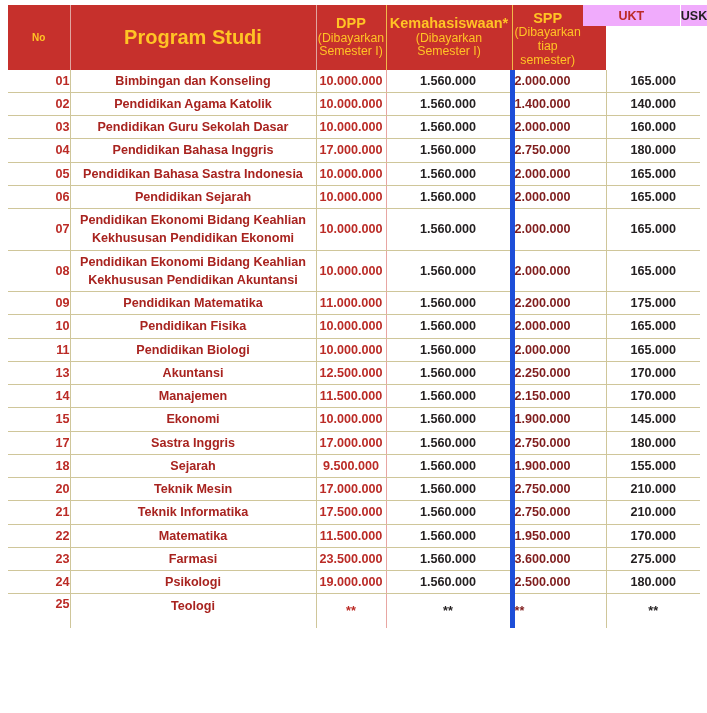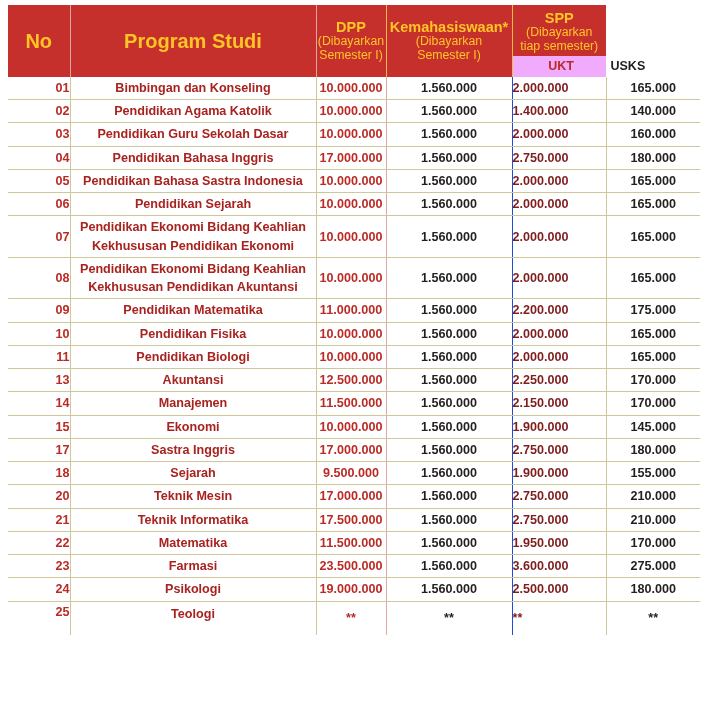--- a/index.html
+++ b/index.html
@@ -43,29 +43,29 @@
     font-weight: bold;
     display: block;
   }
   .hdr-sub {
     font-size: 12.3px;
     font-weight: normal;
     display: block;
     color: #ffc425;
   }
   .hdr-prog { font-size: 20px; }
-  .hdr-no   { font-size: 20px; }
+  .hdr-no   { font-size: 10px; }
 
   th.col-no       { width: 62px;  border-right: 1px solid #e0a5a0; }
   th.col-prog     { width: 246px; border-right: 1px solid #e0a5a0; }
   th.col-dpp      { width: 70px;  border-right: 1px solid #f0b94a; margin-left: 13px; }
   th.col-kmh      { width: 126px; border-right: 1px solid #f0b94a; }
   th.col-spp      { }
 
-  .spp-wrap { display: flex; flex-direction: column; height: 100%; }
+  .spp-wrap { display: flex; flex-direction: row; height: 100%; }
   .spp-top {
     flex: 1 1 auto;
     display: flex; flex-direction: column;
     align-items: center; justify-content: center;
     padding: 5px 2px 2px 2px;
   }
   .spp-bottom {
     display: flex;
     background: #f0abfc;
     height: 21px;
@@ -103,21 +103,21 @@
     line-height: 1.45;
   }
   td.c-dpp {
     color: #bb2b26;
     text-align: center;
     border-right: 1px solid #e8a6a2;
   }
   td.c-kmh {
     color: #231f20;
     text-align: center;
-    border-right: 1px solid #1d4ed8;
+    border-right: 5px solid #1d4ed8;
   }
   td.c-ukt {
     color: #7f1d1d;
     text-align: left;
     border-right: 1px solid #cfc69a;
     width: 98px;
   }
   td.c-usks {
     color: #231f20;
     text-align: center;

